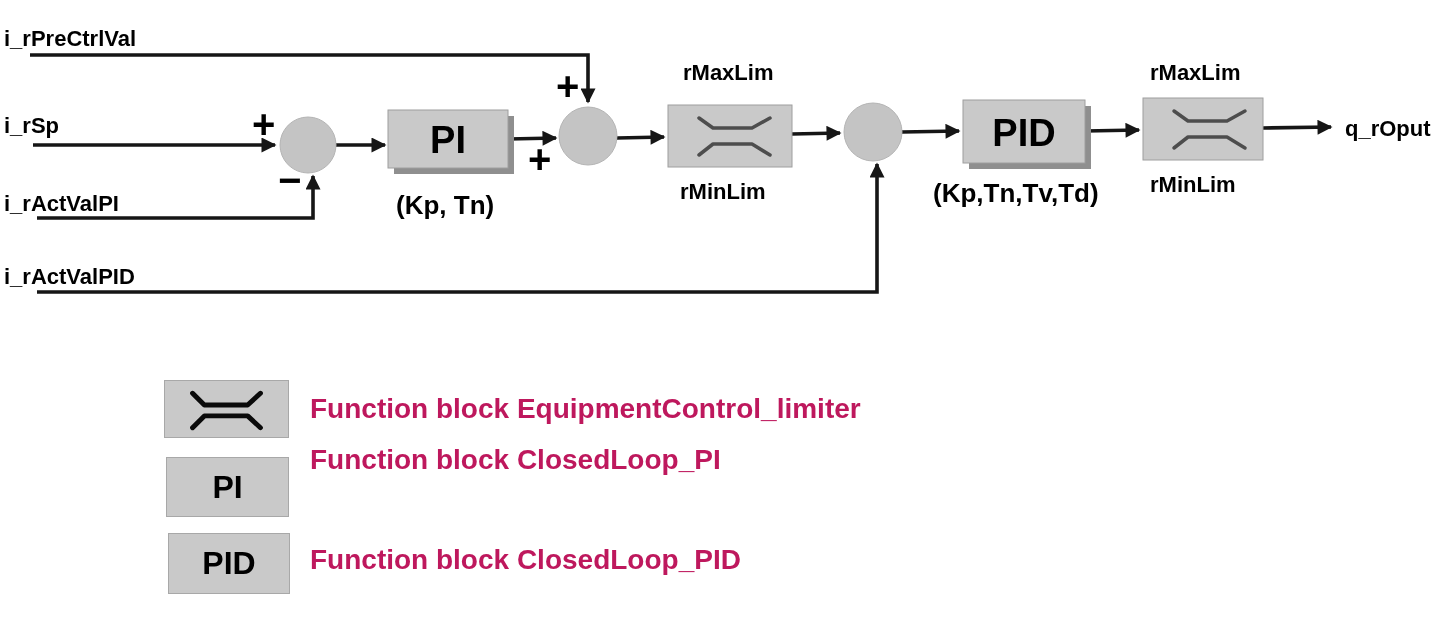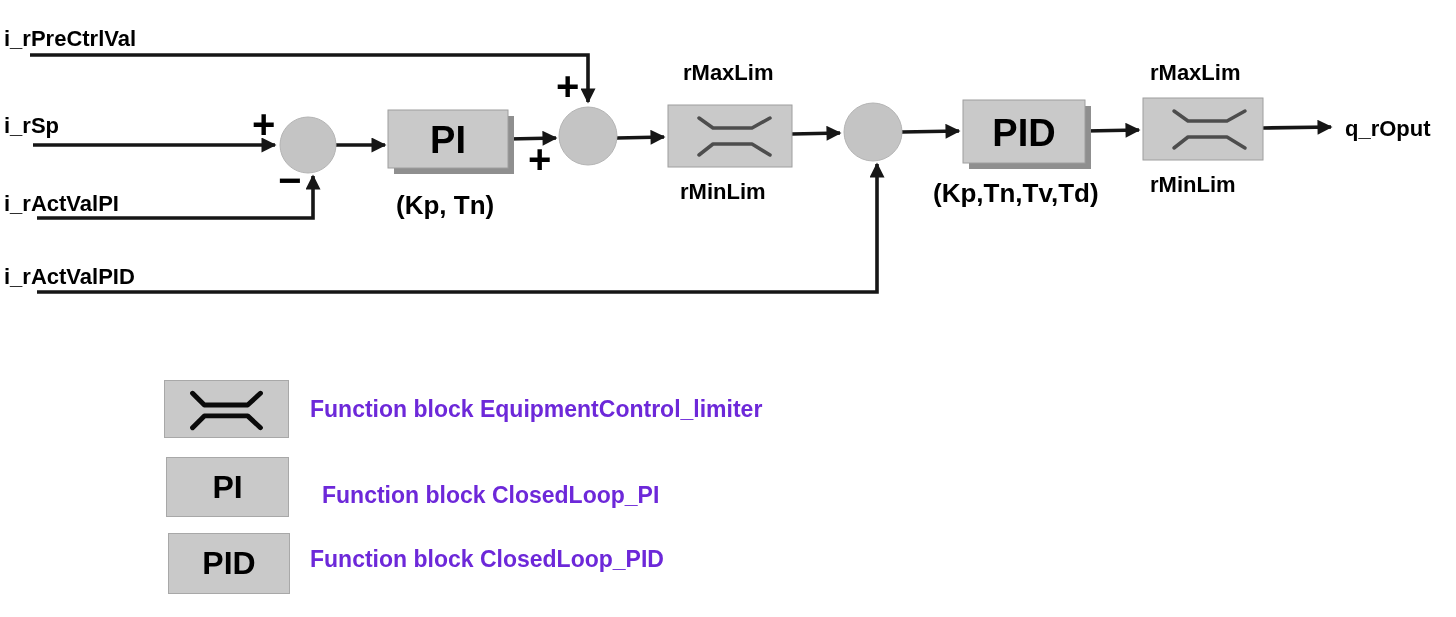--- a/index.html
+++ b/index.html
@@ -32,21 +32,21 @@
     background:#c9c9c9;
     border:1px solid #a8a8a8;
     box-sizing:border-box;
     display:flex;align-items:center;justify-content:center;
     font-weight:bold;font-size:32px;color:#000;
   }
   .legend-text{
     position:absolute;
     left:310px;
     display:flex;align-items:center;
-    font-size:23px;font-weight:bold;color:#6d28d9;
+    font-size:28px;font-weight:bold;color:#be185d;
     white-space:nowrap;
   }
   .legend-sym-svg{display:block;}
 </style>
 </head>
 <body>
 
 <div id="stage">
 
   <svg width="1456" height="617" viewBox="0 0 1456 617">
@@ -113,21 +113,21 @@
       <svg class="legend-sym-svg" width="125" height="58" viewBox="0 0 125 58">
         <polyline points="28,13 40,25 84,25 97,13" fill="none" stroke="#0a0a0a" stroke-width="5" stroke-linecap="round" stroke-linejoin="round"></polyline>
         <polyline points="28,48 40,36 84,36 97,48" fill="none" stroke="#0a0a0a" stroke-width="5" stroke-linecap="round" stroke-linejoin="round"></polyline>
       </svg>
     </div>
     <div class="legend-text" style="top:380px;height:58px;">Function block EquipmentControl_limiter</div>
 
     <div class="legend-box" style="left:166px;top:457px;width:123px;height:60px;">
       <span>PI</span>
     </div>
-    <div class="legend-text" style="top:465px;height:60px;margin-left:12px;">Function block ClosedLoop_PI</div>
+    <div class="legend-text" style="top:430px;height:60px;">Function block ClosedLoop_PI</div>
 
     <div class="legend-box" style="left:168px;top:533px;width:122px;height:61px;">
       <span>PID</span>
     </div>
     <div class="legend-text" style="top:529px;height:61px;">Function block ClosedLoop_PID</div>
 
   </div>
 </div>
 
 </body></html>

